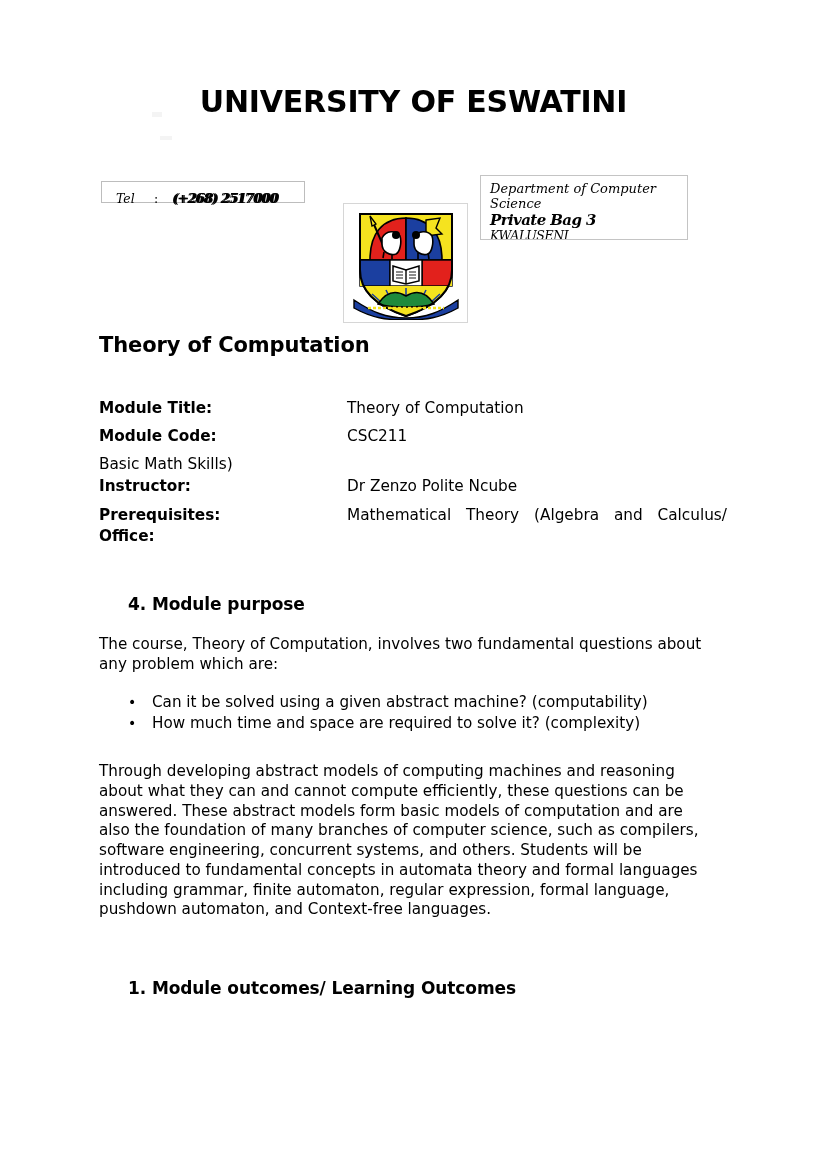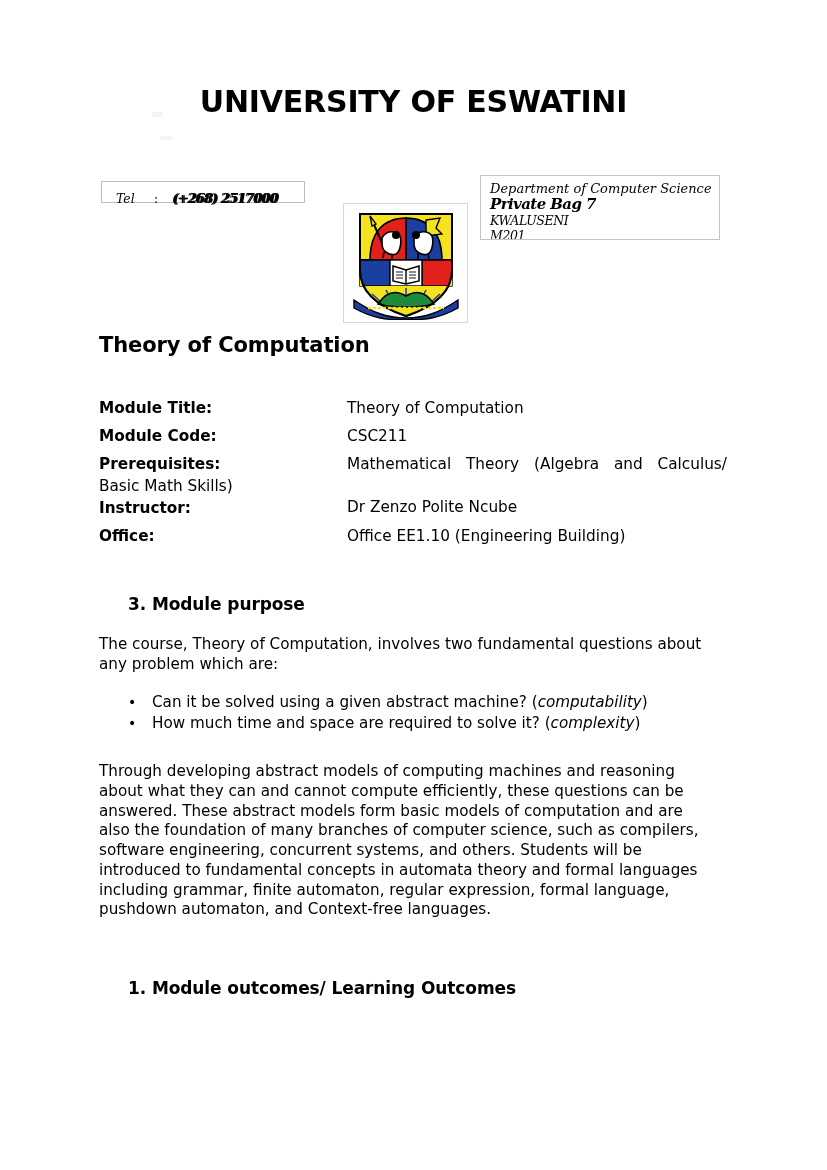--- a/index.html
+++ b/index.html
@@ -80,21 +80,21 @@
     position: absolute;
     left: 1.5px;
     top: 0;
   }
 
   
   .dept-box {
     position: absolute;
     left: 480px;
     top: 175px;
-    width: 240px;
+    width: 208px;
     height: 65px;
     border: 1px solid #c4c4c4;
     background: #fff;
     overflow: hidden;
   }
   .dept-inner {
     position: absolute;
     left: 9px;
     top: 5px;
     font-family: "DejaVu Serif", serif;
@@ -226,21 +226,21 @@
     padding-left: 27px;
     margin-bottom: 1px;
   }
   .bullets li::before {
     content: "\2022";
     position: absolute;
     left: 3px;
     top: 0;
     font-size: 14px;
   }
-  .it { font-style: italic; }
+  .it { }
 
   
   .artifact {
     position: absolute;
     background: #f4f4f4;
     pointer-events: none;
   }
 </style>
 </head>
 <body>
@@ -298,59 +298,58 @@
       <path d="M8 6 H100 V62 C100 86 78 100 54 108 C30 100 8 86 8 62 Z" fill="none" stroke="#000" stroke-width="2"></path>
 
       <path d="M2 92 C20 104 34 110 54 110 C74 110 88 104 106 92 L106 100 C88 110 74 112 54 112 C34 112 20 110 2 100 Z" fill="#1b3fa0" stroke="#000" stroke-width="1.4"></path>
       <path d="M16 100 H92" stroke="#f5e31f" stroke-width="2.4" stroke-dasharray="3 2"></path>
     </svg>
   </div>
 
   <div class="dept-box">
     <div class="dept-inner">
       <div class="dept-l1">Department of Computer Science</div>
-      <div class="dept-l2">Private Bag 7</div>
+      <div class="dept-l2">Private Bag 3</div>
       <div class="dept-l3">KWALUSENI</div>
       <div class="dept-l4">M201</div>
     </div>
   </div>
 
   <div class="module-heading">Theory of Computation</div>
 
   <div class="info-block">
 
     <div class="info-row">
       <span class="info-label">Module Title:</span>
       <span class="info-value">Theory of Computation</span>
     </div>
 
     <div class="info-row">
       <span class="info-label">Module Code:</span>
       <span class="info-value">CSC211</span>
-    </div>
-
-    <div class="info-row row-prereq">
-      <span class="info-label">Prerequisites:</span>
-      <span class="info-value justify">Mathematical Theory (Algebra and Calculus/</span>
     </div>
 
     <div class="info-row row-instructor">
       <span class="info-wrap-line">Basic Math Skills)</span>
       <span class="info-label" style="top:22px;">Instructor:</span>
       <span class="info-value" style="margin-top:1px;">Dr Zenzo Polite Ncube</span>
     </div>
 
+    <div class="info-row row-prereq">
+      <span class="info-label">Prerequisites:</span>
+      <span class="info-value justify">Mathematical Theory (Algebra and Calculus/</span>
+    </div>
+
     <div class="info-row row-office">
       <span class="info-label">Office:</span>
-      <span class="info-value">Office EE1.10 (Engineering Building)</span>
     </div>
 
   </div>
 
-  <div class="section-heading sec1-heading">3. Module purpose</div>
+  <div class="section-heading sec1-heading">4. Module purpose</div>
 
   <div class="body-para para-intro">The course, Theory of Computation, involves two fundamental questions about any problem which are:</div>
 
   <ul class="bullets">
     <li><span>Can it be solved using a given abstract machine? (</span><span class="it">computability</span><span>)</span></li>
     <li><span>How much time and space are required to solve it? (</span><span class="it">complexity</span><span>)</span></li>
   </ul>
 
   <div class="body-para para-through">Through developing abstract models of computing machines and reasoning about what they can and cannot compute efficiently, these questions can be answered. These abstract models form basic models of computation and are also the foundation of many branches of computer science, such as compilers, software engineering, concurrent systems, and others. Students will be introduced to fundamental concepts in automata theory and formal languages including grammar, finite automaton, regular expression, formal language, pushdown automaton, and Context-free languages.</div>
 

